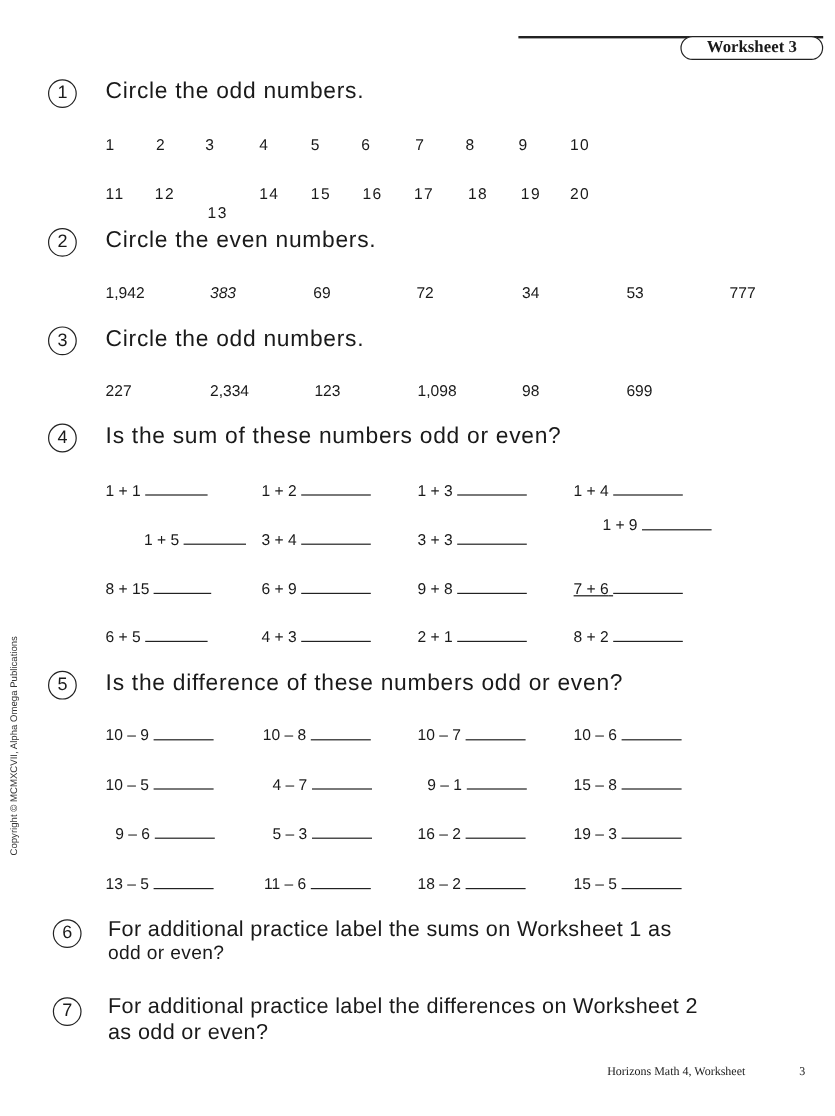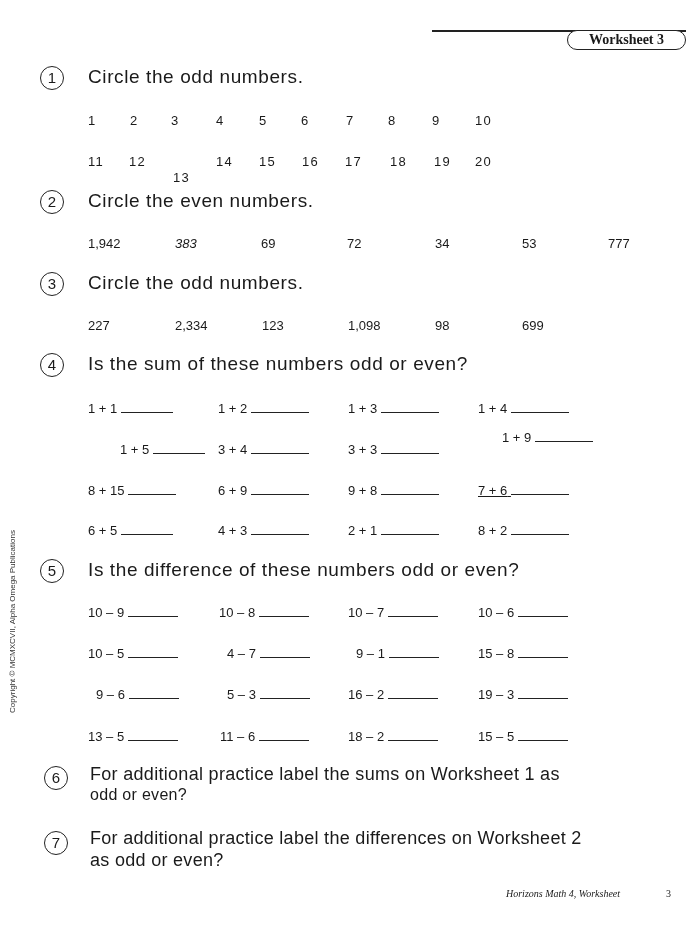--- a/index.html
+++ b/index.html
@@ -7,21 +7,21 @@
   .abs { position:absolute; }
   .topline { left:432px; top:30px; width:254px; height:0; border-top:2px solid #222; }
   .ws-badge { left:567px; top:30px; width:119px; height:20px; border:1.6px solid #222; border-radius:11px; box-sizing:border-box; font-family:"Liberation Serif", serif; font-weight:bold; font-size:14px; text-align:center; line-height:18px; background:#fff; }
   .copyright { left:-88px; top:617px; width:200px; transform:rotate(-90deg); transform-origin:center; font-size:8px; color:#333; text-align:center; white-space:nowrap; }
   .qnum { width:24px; height:24px; border:1.3px solid #222; border-radius:50%; box-sizing:border-box; text-align:center; line-height:22px; font-size:15px; }
   .qtext { font-size:19px; letter-spacing:0.6px; white-space:nowrap; }
   .num { font-size:13px; letter-spacing:1.2px; white-space:nowrap; }
   .num2 { font-size:13px; white-space:nowrap;text-align:right; }
   .prob { font-size:13px; white-space:nowrap; }
   .blank { display:inline-block; border-bottom:1px solid #222; height:1px; vertical-align:baseline; }
-  .footer { font-family:"Liberation Serif", serif; font-style:italic; font-size:10px; }
+  .footer { font-family:"Liberation Serif", serif; font-size:10px; }
   .pagenum { font-family:"Liberation Serif", serif; font-size:10px; }
 </style>
 </head>
 <body>
 
 <div class="abs topline"></div>
 <div class="abs ws-badge">Worksheet 3</div>
 <div class="abs copyright">Copyright © MCMXCVII, Alpha Omega Publications</div>
 
 <div class="abs qnum" style="left:40px;top:66px;">1</div>

